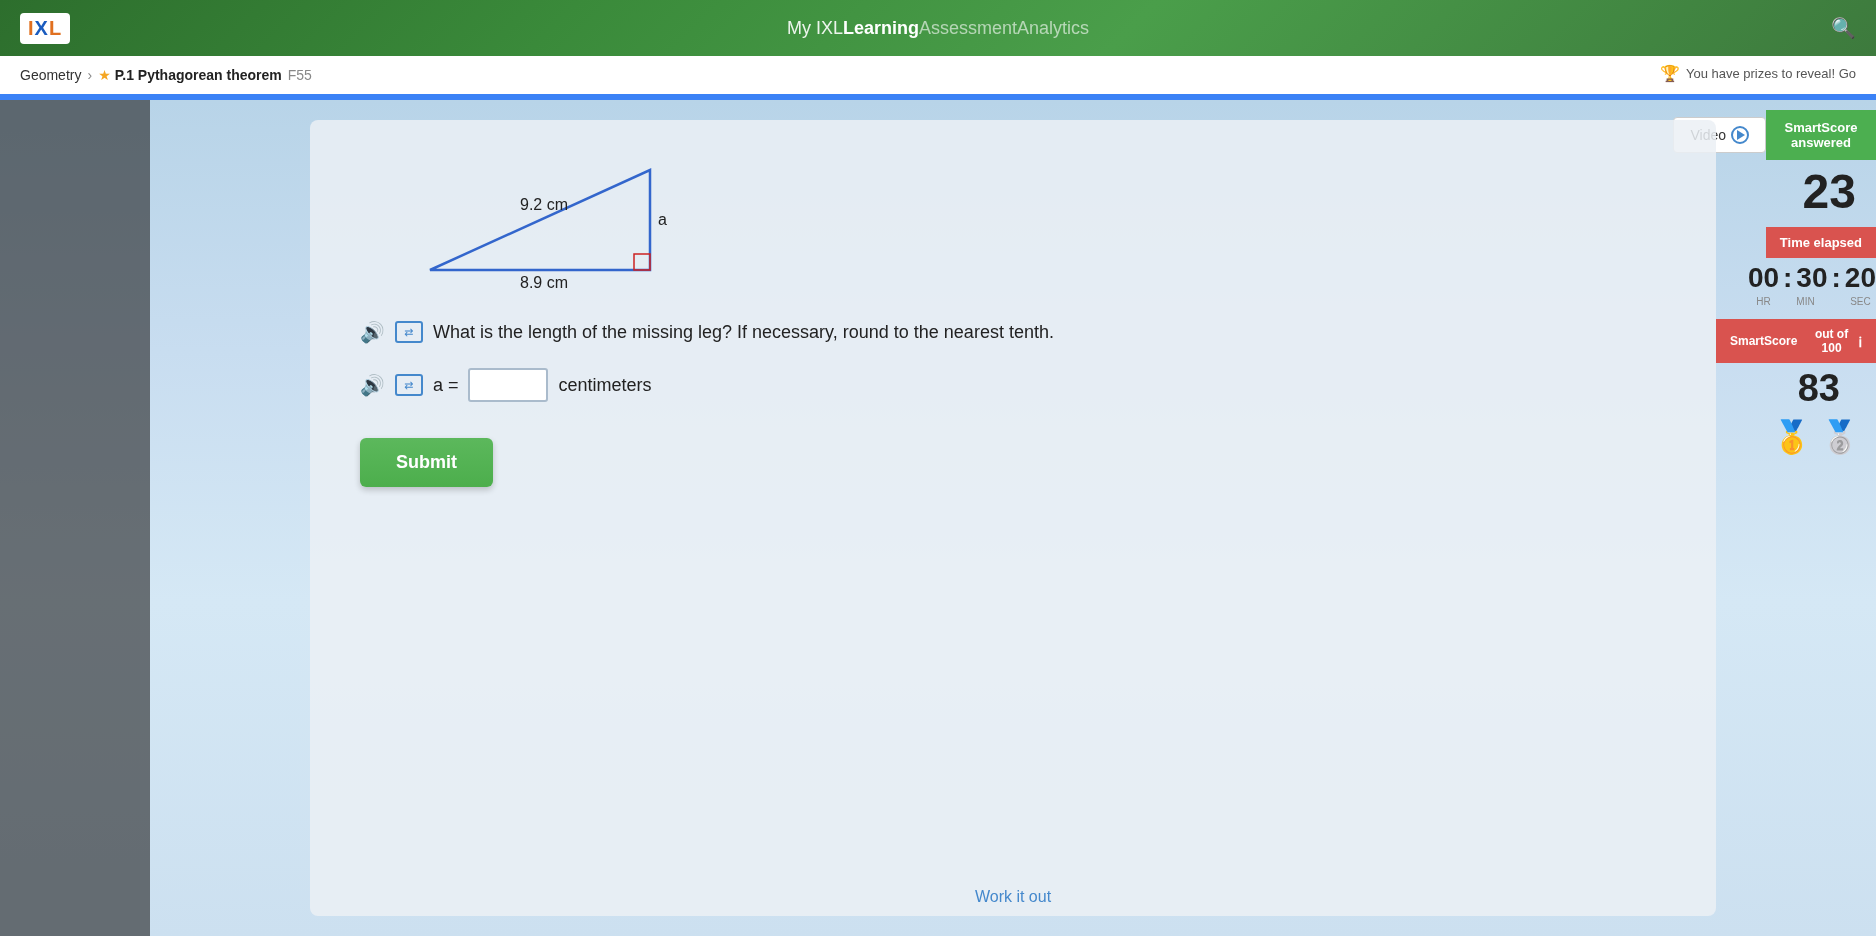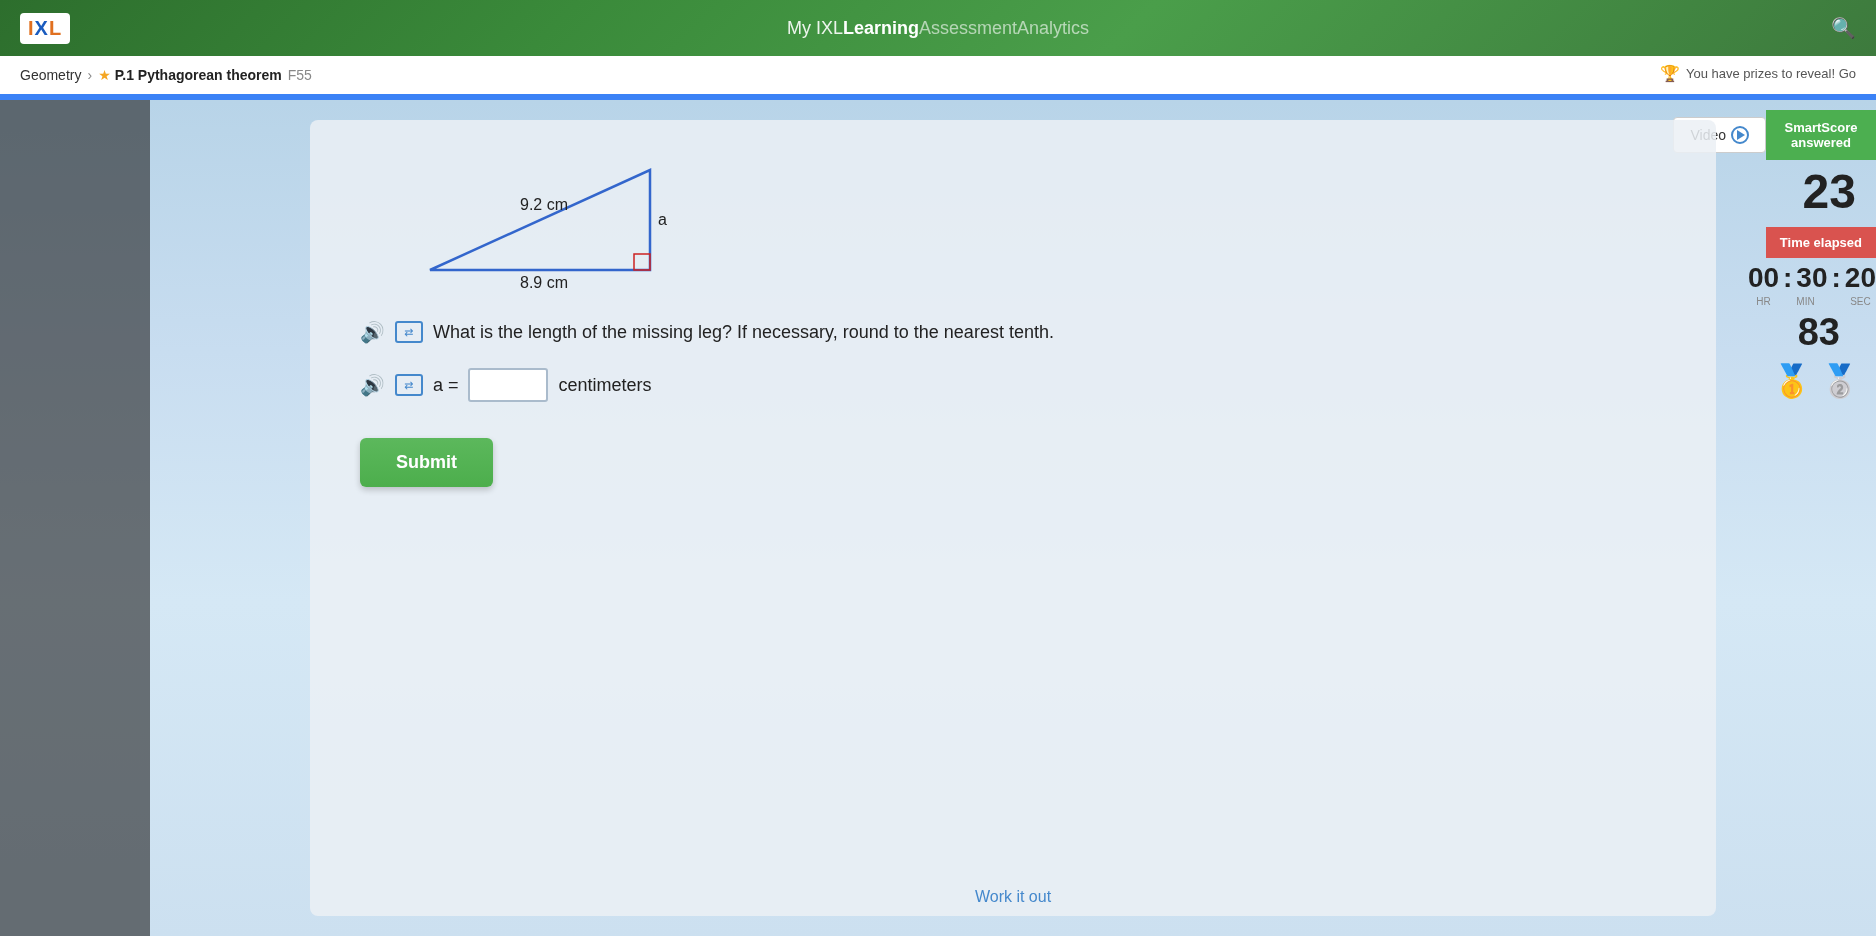--- a/index.html
+++ b/index.html
@@ -470,20 +470,26 @@
         <div class="timer-num">30</div>
         <div class="timer-label">MIN</div>
       </div>
       <div class="timer-num">:</div>
       <div style="text-align:center;">
         <div class="timer-num">20</div>
         <div class="timer-label">SEC</div>
       </div>
     </div>
 
+    <div class="smartscore-box">
+      <span>SmartScore</span>
+      &nbsp;
+      <span>out of 100</span>
+      <span style="color:white; font-size:14px; cursor:pointer;">ℹ</span>
+    </div>
 
     <div class="smartscore-num">83</div>
 
     <div class="medals-row">
       <span class="medal medal-gold">🥇</span>
       <span class="medal medal-silver">🥈</span>
     </div>
 
   </div>
 

